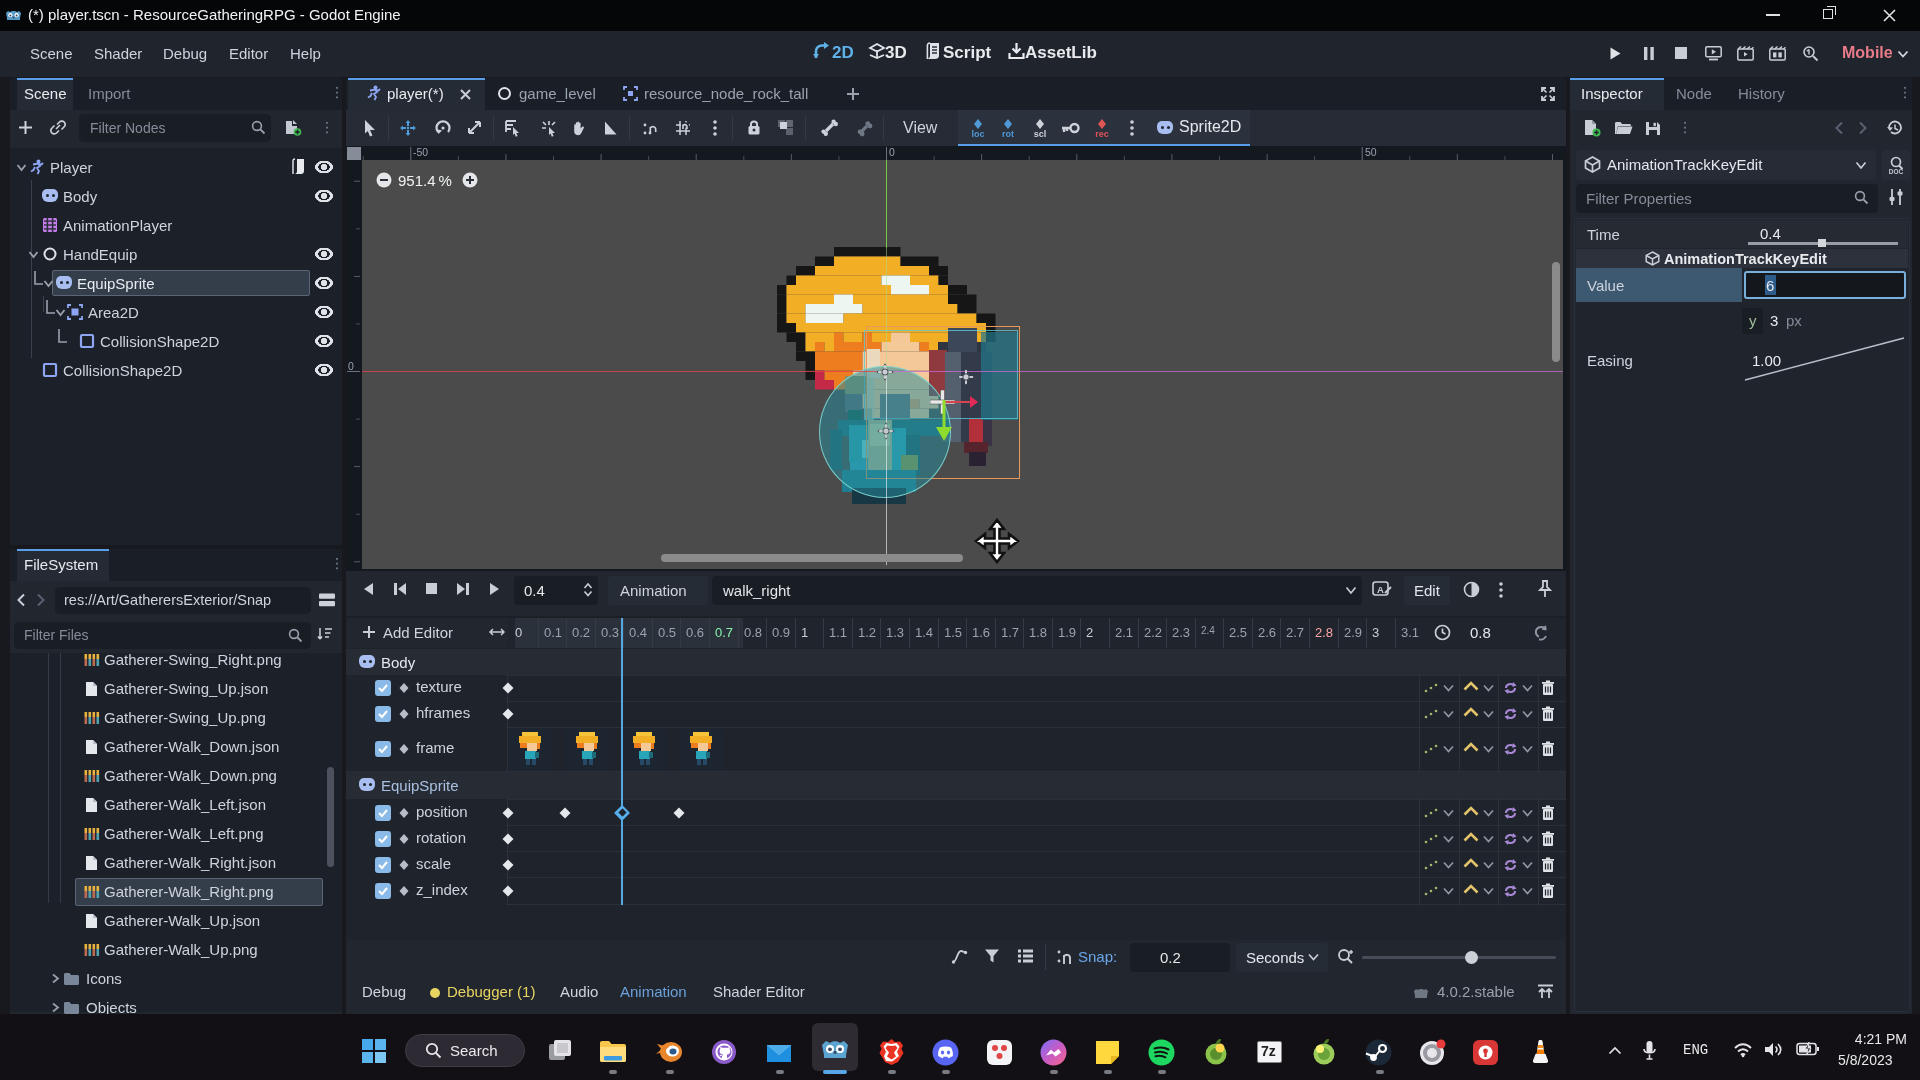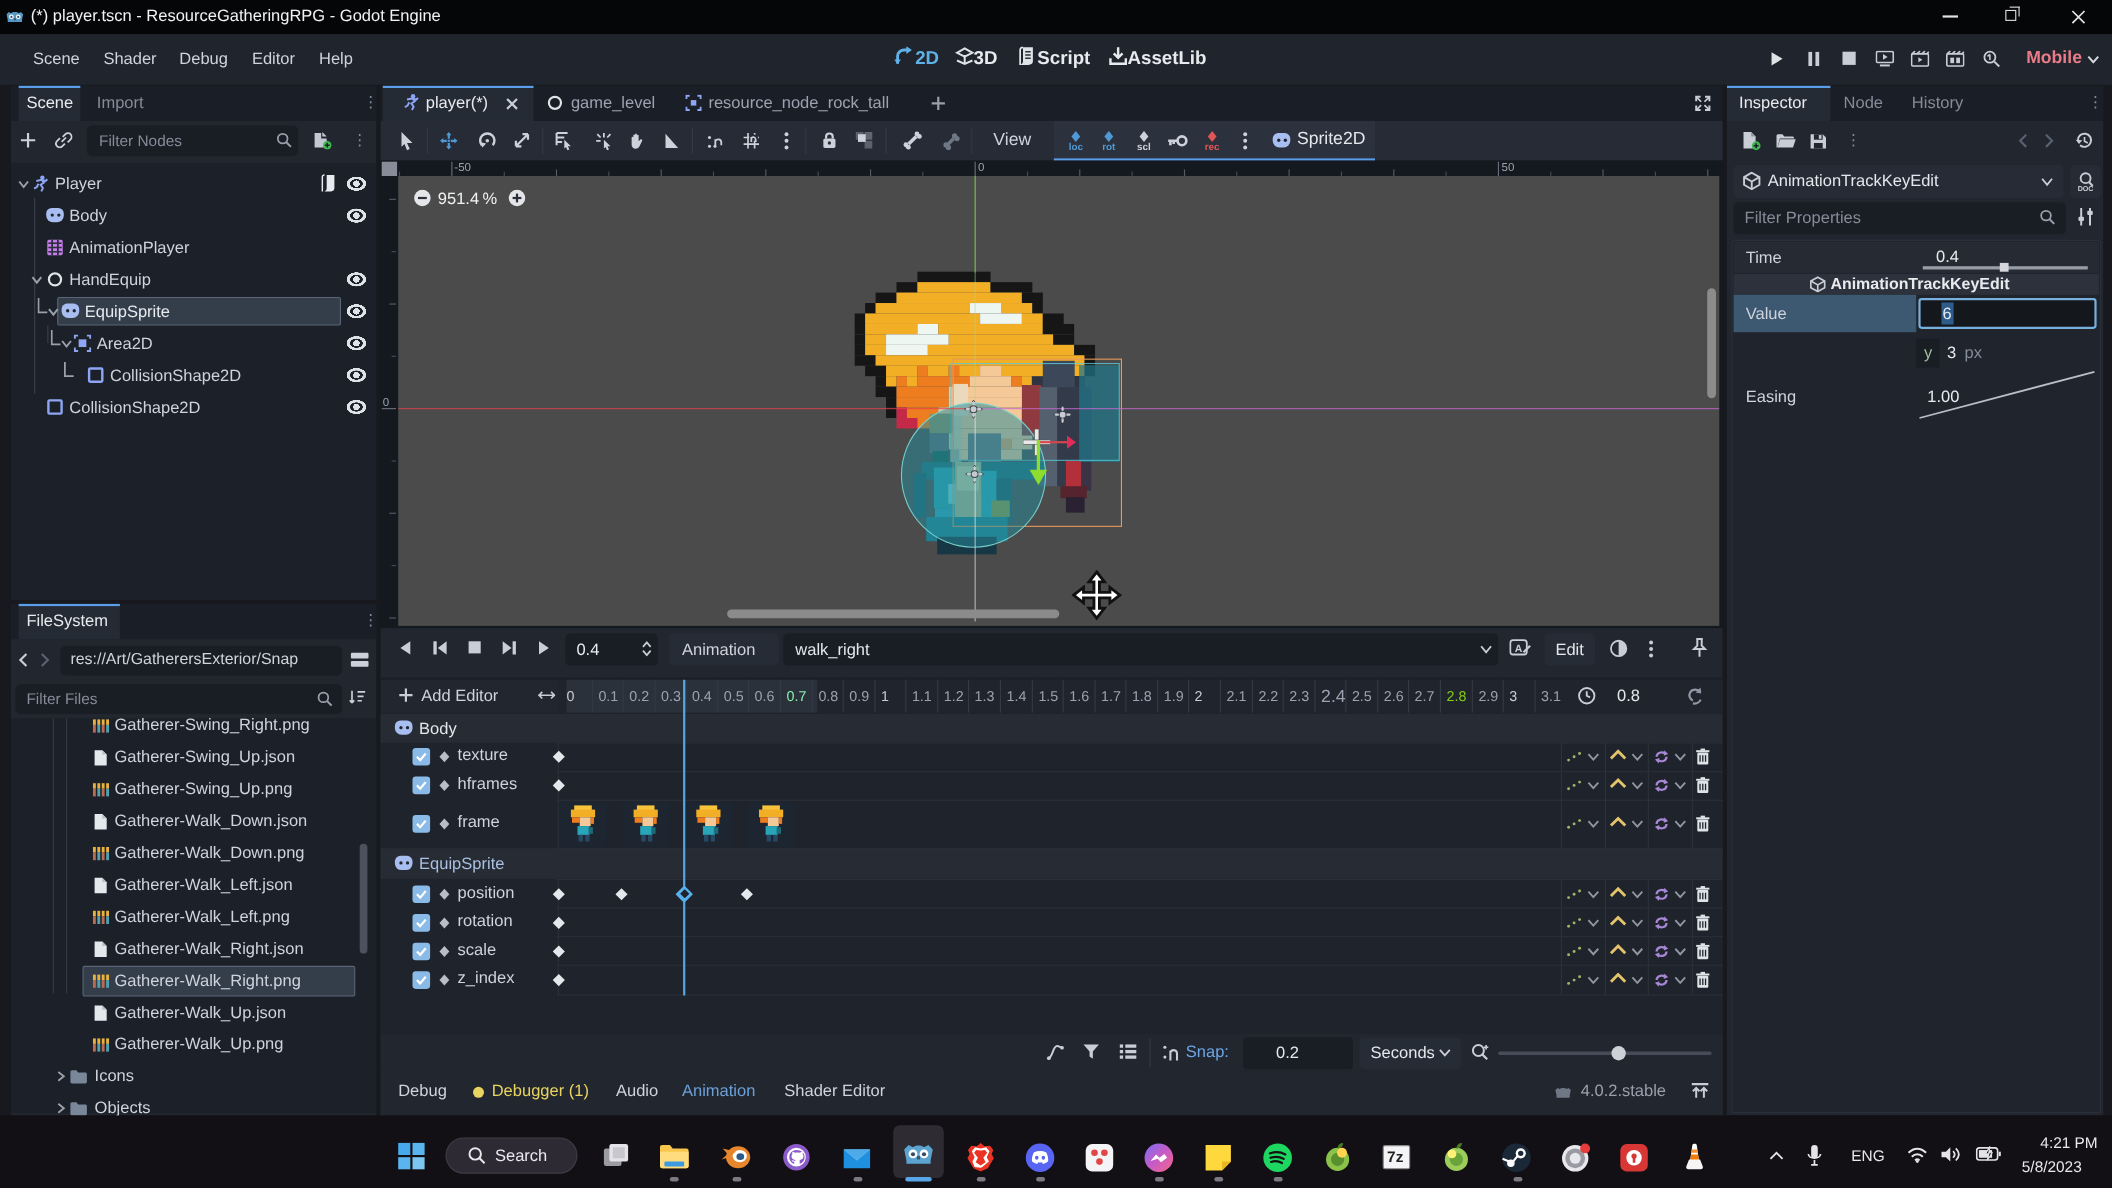--- a/index.html
+++ b/index.html
@@ -956,29 +956,29 @@
 <div class="abs" style="left:1058px;top:625px;font-family:'Liberation Sans';font-size:13px;color:#9aa2b0;">1.9</div>
 <div class="abs" style="left:1052px;top:618px;width:1px;height:30px;background:#343b46;"></div>
 <div class="abs" style="left:1086px;top:625px;font-family:'Liberation Sans';font-size:13px;color:#c8cdd5;">2</div>
 <div class="abs" style="left:1080px;top:618px;width:1px;height:30px;background:#343b46;"></div>
 <div class="abs" style="left:1115px;top:625px;font-family:'Liberation Sans';font-size:13px;color:#9aa2b0;">2.1</div>
 <div class="abs" style="left:1109px;top:618px;width:1px;height:30px;background:#343b46;"></div>
 <div class="abs" style="left:1144px;top:625px;font-family:'Liberation Sans';font-size:13px;color:#9aa2b0;">2.2</div>
 <div class="abs" style="left:1138px;top:618px;width:1px;height:30px;background:#343b46;"></div>
 <div class="abs" style="left:1172px;top:625px;font-family:'Liberation Sans';font-size:13px;color:#9aa2b0;">2.3</div>
 <div class="abs" style="left:1166px;top:618px;width:1px;height:30px;background:#343b46;"></div>
-<div class="abs" style="left:1201px;top:625px;font-family:'Liberation Sans';font-size:16px;color:#9aa2b0;">2.4</div>
+<div class="abs" style="left:1201px;top:625px;font-family:'Liberation Sans';font-size:10px;color:#9aa2b0;">2.4</div>
 <div class="abs" style="left:1195px;top:618px;width:1px;height:30px;background:#343b46;"></div>
 <div class="abs" style="left:1229px;top:625px;font-family:'Liberation Sans';font-size:13px;color:#9aa2b0;">2.5</div>
 <div class="abs" style="left:1223px;top:618px;width:1px;height:30px;background:#343b46;"></div>
 <div class="abs" style="left:1258px;top:625px;font-family:'Liberation Sans';font-size:13px;color:#9aa2b0;">2.6</div>
 <div class="abs" style="left:1252px;top:618px;width:1px;height:30px;background:#343b46;"></div>
 <div class="abs" style="left:1286px;top:625px;font-family:'Liberation Sans';font-size:13px;color:#9aa2b0;">2.7</div>
 <div class="abs" style="left:1280px;top:618px;width:1px;height:30px;background:#343b46;"></div>
-<div class="abs" style="left:1315px;top:625px;font-family:'Liberation Sans';font-size:13px;color:#84cc16;">2.8</div>
+<div class="abs" style="left:1315px;top:625px;font-family:'Liberation Sans';font-size:13px;color:#fca5a5;">2.8</div>
 <div class="abs" style="left:1309px;top:618px;width:1px;height:30px;background:#343b46;"></div>
 <div class="abs" style="left:1344px;top:625px;font-family:'Liberation Sans';font-size:13px;color:#9aa2b0;">2.9</div>
 <div class="abs" style="left:1338px;top:618px;width:1px;height:30px;background:#343b46;"></div>
 <div class="abs" style="left:1372px;top:625px;font-family:'Liberation Sans';font-size:13px;color:#c8cdd5;">3</div>
 <div class="abs" style="left:1366px;top:618px;width:1px;height:30px;background:#343b46;"></div>
 <div class="abs" style="left:1401px;top:625px;font-family:'Liberation Sans';font-size:13px;color:#9aa2b0;">3.1</div>
 <div class="abs" style="left:1395px;top:618px;width:1px;height:30px;background:#343b46;"></div>
 <svg class="abs" style="left:1434px;top:624px;" width="17" height="17">
       <circle cx="8.5" cy="8.5" r="7" fill="none" stroke="#c9ced6" stroke-width="1.7"></circle>
       <path d="M8.5 4.5 L8.5 8.5 L11.5 10" stroke="#c9ced6" stroke-width="1.7" fill="none"></path>
@@ -1623,21 +1623,21 @@
 <div class="abs" style="left:1104px;top:1070px;width:8px;height:3.5px;background:#7a7a82;border-radius:2px;"></div>
 <div class="abs" style="left:1158px;top:1070px;width:8px;height:3.5px;background:#7a7a82;border-radius:2px;"></div>
 <div class="abs" style="left:1376px;top:1070px;width:8px;height:3.5px;background:#7a7a82;border-radius:2px;"></div>
 <svg class="abs" style="left:1608px;top:1046px;" width="14" height="9">
       <path d="M1.5 7.5 L7 2 L12.5 7.5" stroke="#e4e4e8" stroke-width="1.7" fill="none"></path>
     </svg>
 <svg class="abs" style="left:1642px;top:1040px;" width="15" height="22">
       <rect x="4.5" y="1" width="6" height="12" rx="3" fill="#e4e4e8"></rect>
       <path d="M2 9 C2 14 13 14 13 9 M7.5 14.5 L7.5 19 M4.5 19 L10.5 19" stroke="#e4e4e8" stroke-width="1.6" fill="none"></path>
     </svg>
-<div class="abs" style="left:1683px;top:1042px;font-family:Liberation Sans, sans-serif;font-size:14px;color:#e8e8ea;">ENG</div>
+<div class="abs" style="left:1683px;top:1042px;font-family:Liberation Mono, monospace;font-size:14px;color:#e8e8ea;">ENG</div>
 <svg class="abs" style="left:1733px;top:1042px;" width="20" height="16">
       <path d="M2 6 C7 1 13 1 18 6 M5 9.5 C8 6.5 12 6.5 15 9.5 M8 13 C9.5 11.5 10.5 11.5 12 13" stroke="#e4e4e8" stroke-width="1.9" fill="none"></path>
       <circle cx="10" cy="14" r="1.3" fill="#e4e4e8"></circle>
     </svg>
 <svg class="abs" style="left:1763px;top:1041px;" width="19" height="17">
       <path d="M2 6 L2 11 L6 11 L10 15 L10 2 L6 6 Z" fill="#e4e4e8"></path>
       <path d="M12.5 5.5 C14.5 7.5 14.5 9.5 12.5 11.5 M15 3 C18.5 6.5 18.5 10.5 15 14" stroke="#e4e4e8" stroke-width="1.6" fill="none"></path>
     </svg>
 <svg class="abs" style="left:1796px;top:1042px;" width="23" height="14">
       <rect x="1" y="1.5" width="19" height="11" rx="2.5" fill="none" stroke="#e4e4e8" stroke-width="1.5"></rect>

